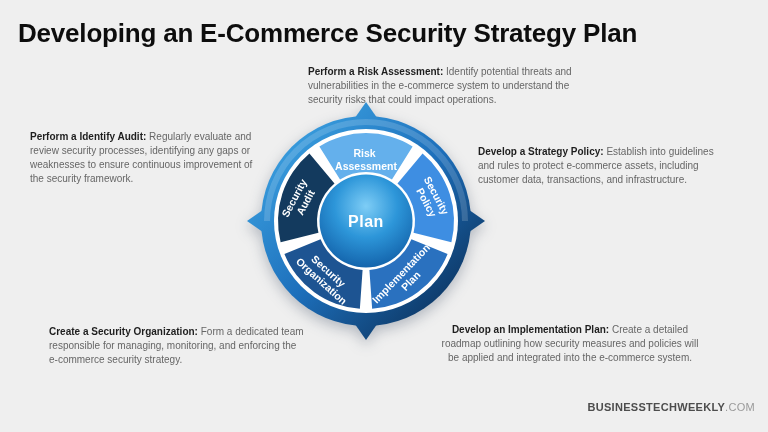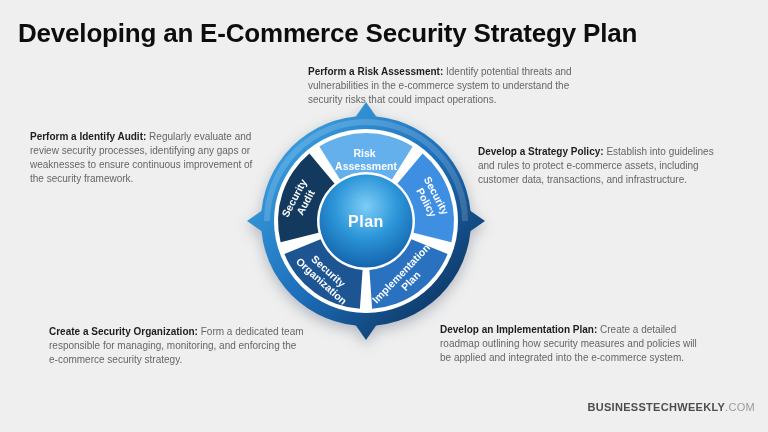--- a/index.html
+++ b/index.html
@@ -14,21 +14,21 @@
   }
   .tblock{
     position:absolute;font-size:10px;line-height:14px;color:#666666;
     text-align:left;
   }
   .tblock b{color:#1e1e1e;font-weight:bold;}
   .tb-risk{left:308px;top:65px;width:290px;}
   .tb-audit{left:30px;top:130px;width:236px;}
   .tb-policy{left:478px;top:145px;width:246px;}
   .tb-org{left:49px;top:325px;width:258px;}
-  .tb-impl{left:440px;top:323px;width:260px;}
+  .tb-impl{left:440px;top:323px;width:260px;text-align:center;}
   .diagram-wrap{
     position:absolute;left:241px;top:96px;width:250px;height:250px;
   }
   .diagram-wrap svg{filter:drop-shadow(0 5px 7px rgba(20,40,70,0.28));}
   .seg-label{fill:#ffffff;font-weight:bold;font-size:10.5px;font-family:"Liberation Sans",sans-serif;}
   .plan-label{fill:#ffffff;font-weight:bold;font-size:16px;letter-spacing:0.5px;font-family:"Liberation Sans",sans-serif;}
   .footer{
     position:absolute;right:13px;top:401px;font-size:11px;letter-spacing:0.3px;text-align:center;
   }
   .footer .brand{font-weight:bold;color:#4d4d4d;}

